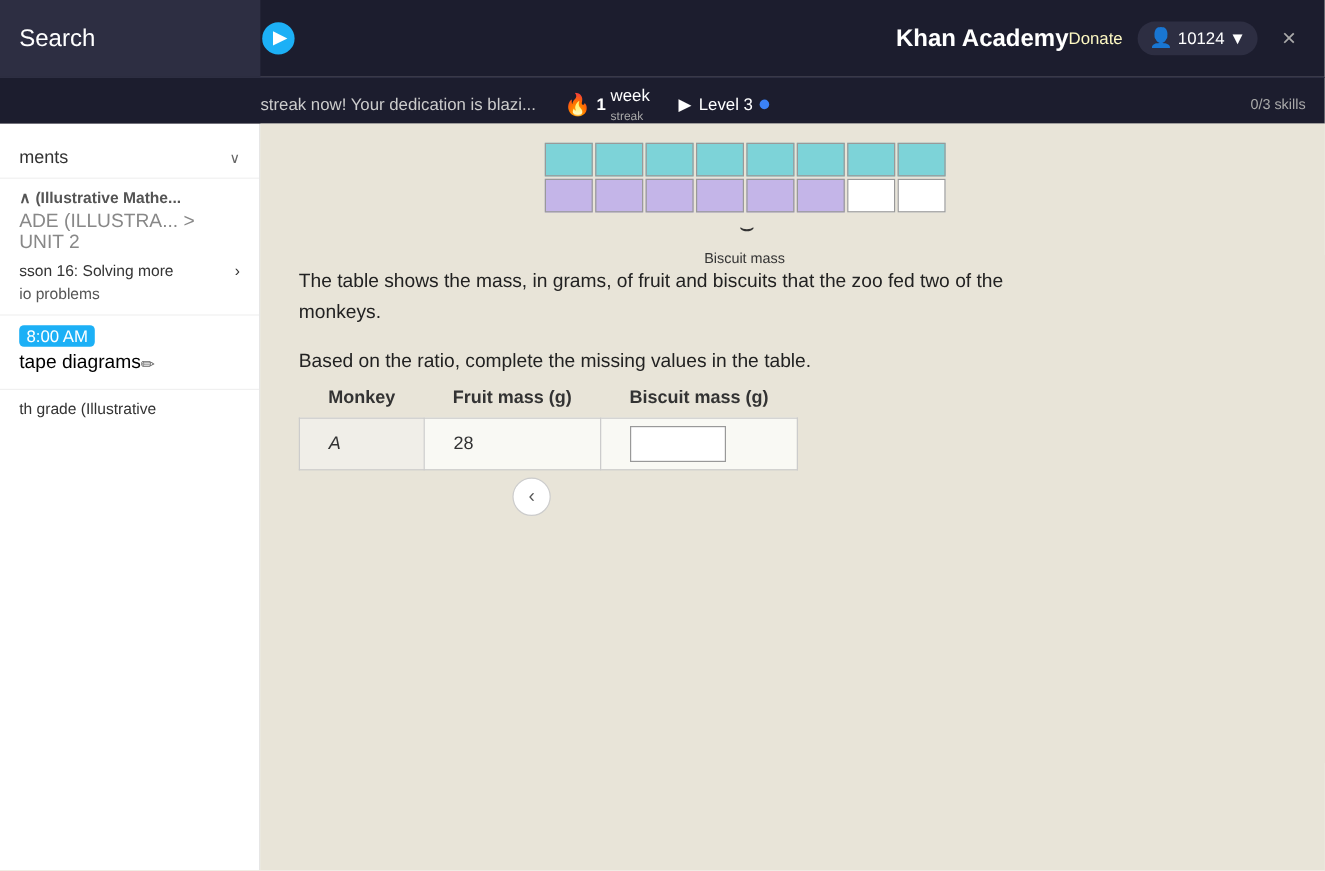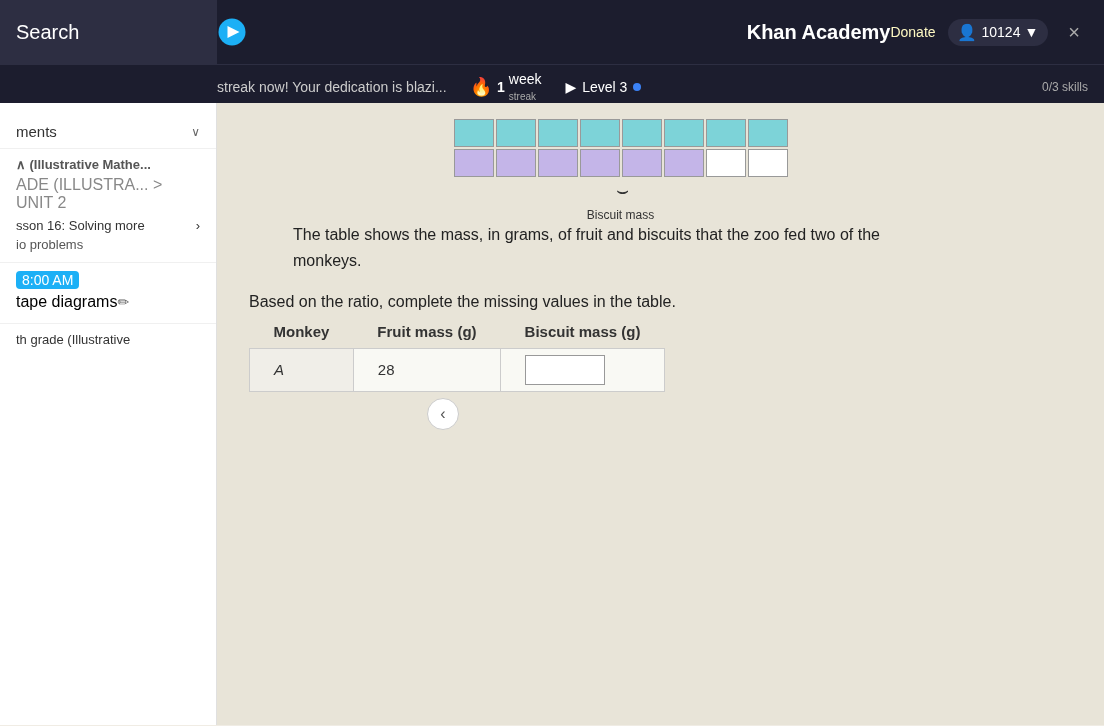--- a/index.html
+++ b/index.html
@@ -239,21 +239,20 @@
       margin-top: 4px;
     }
 
     
     .problem-text {
       font-size: 16px;
       color: #222;
       line-height: 1.6;
       margin-bottom: 16px;
       max-width: 600px;
-      margin-left: 44px;
     }
     .instruction-text {
       font-size: 16px;
       color: #222;
       line-height: 1.6;
       max-width: 600px;
     }
 
     
     .ratio-table {

